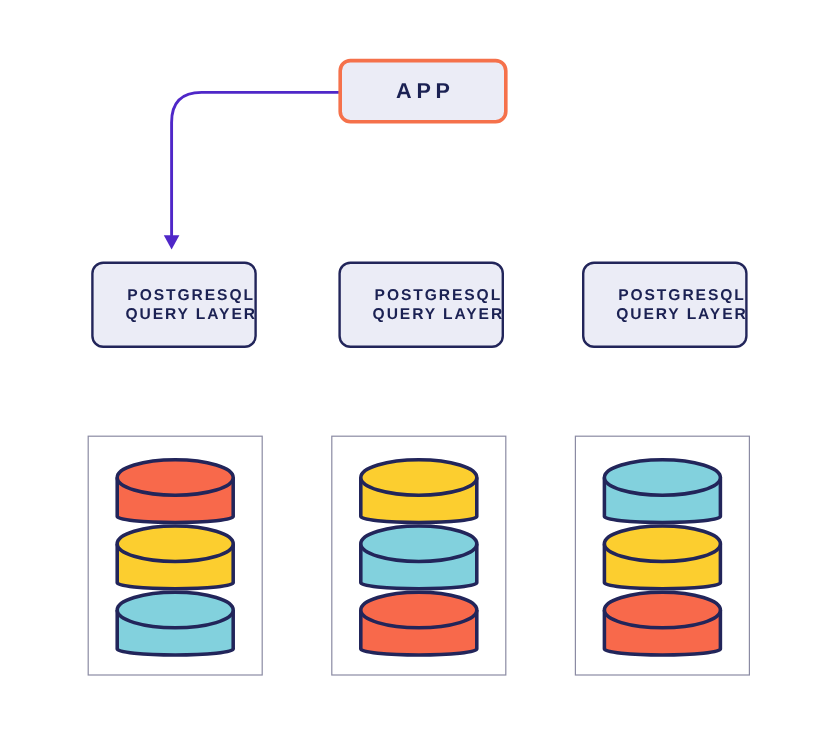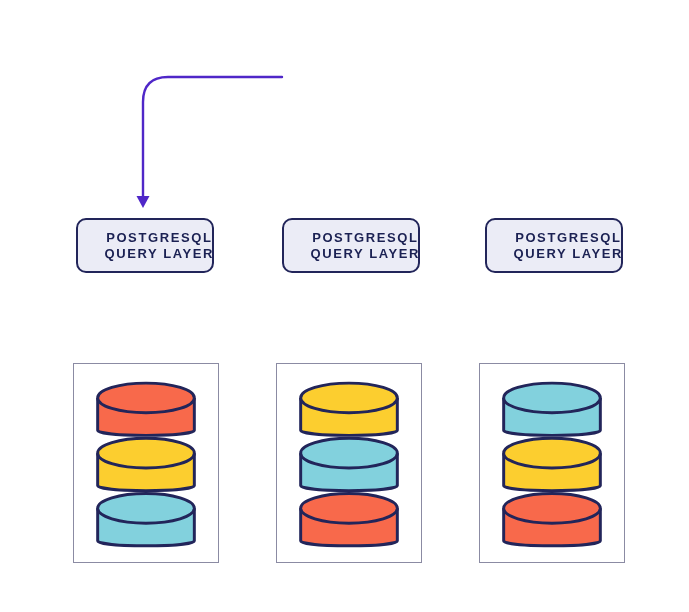--- a/index.html
+++ b/index.html
@@ -45,21 +45,21 @@
     color: var(--text-navy);
     font-size: 18px;
     font-weight: bold;
     letter-spacing: 4px;
     margin-right: -4px; 
   }
 
   .query-node {
     position: absolute;
     top: 218px;
-    width: 138px; height: 55px;
+    width: 138px; height: 72px;
     box-sizing: border-box;
     background: var(--node-fill);
     border: 2px solid var(--outline-navy);
     border-radius: 10px;
     display: flex;
     flex-direction: column;
     align-items: center;
     justify-content: center;
     padding-left: 27px;
   }
@@ -92,20 +92,23 @@
 </head>
 <body>
 
 <div class="canvas">
 
   <svg class="arrow-overlay" viewBox="0 0 689 612">
     <path class="arrow-line" d="M 282 77 L 168 77 Q 143 77 143 102 L 143 196"></path>
     <path class="arrow-head" d="M 136.5 196 L 149.5 196 L 143 208 Z"></path>
   </svg>
 
+  <div class="app-node">
+    <span class="app-label">APP</span>
+  </div>
 
   <div class="query-node q1">
     <span class="query-line">POSTGRESQL</span>
     <span class="query-line">QUERY LAYER</span>
   </div>
   <div class="query-node q2">
     <span class="query-line">POSTGRESQL</span>
     <span class="query-line">QUERY LAYER</span>
   </div>
   <div class="query-node q3">

